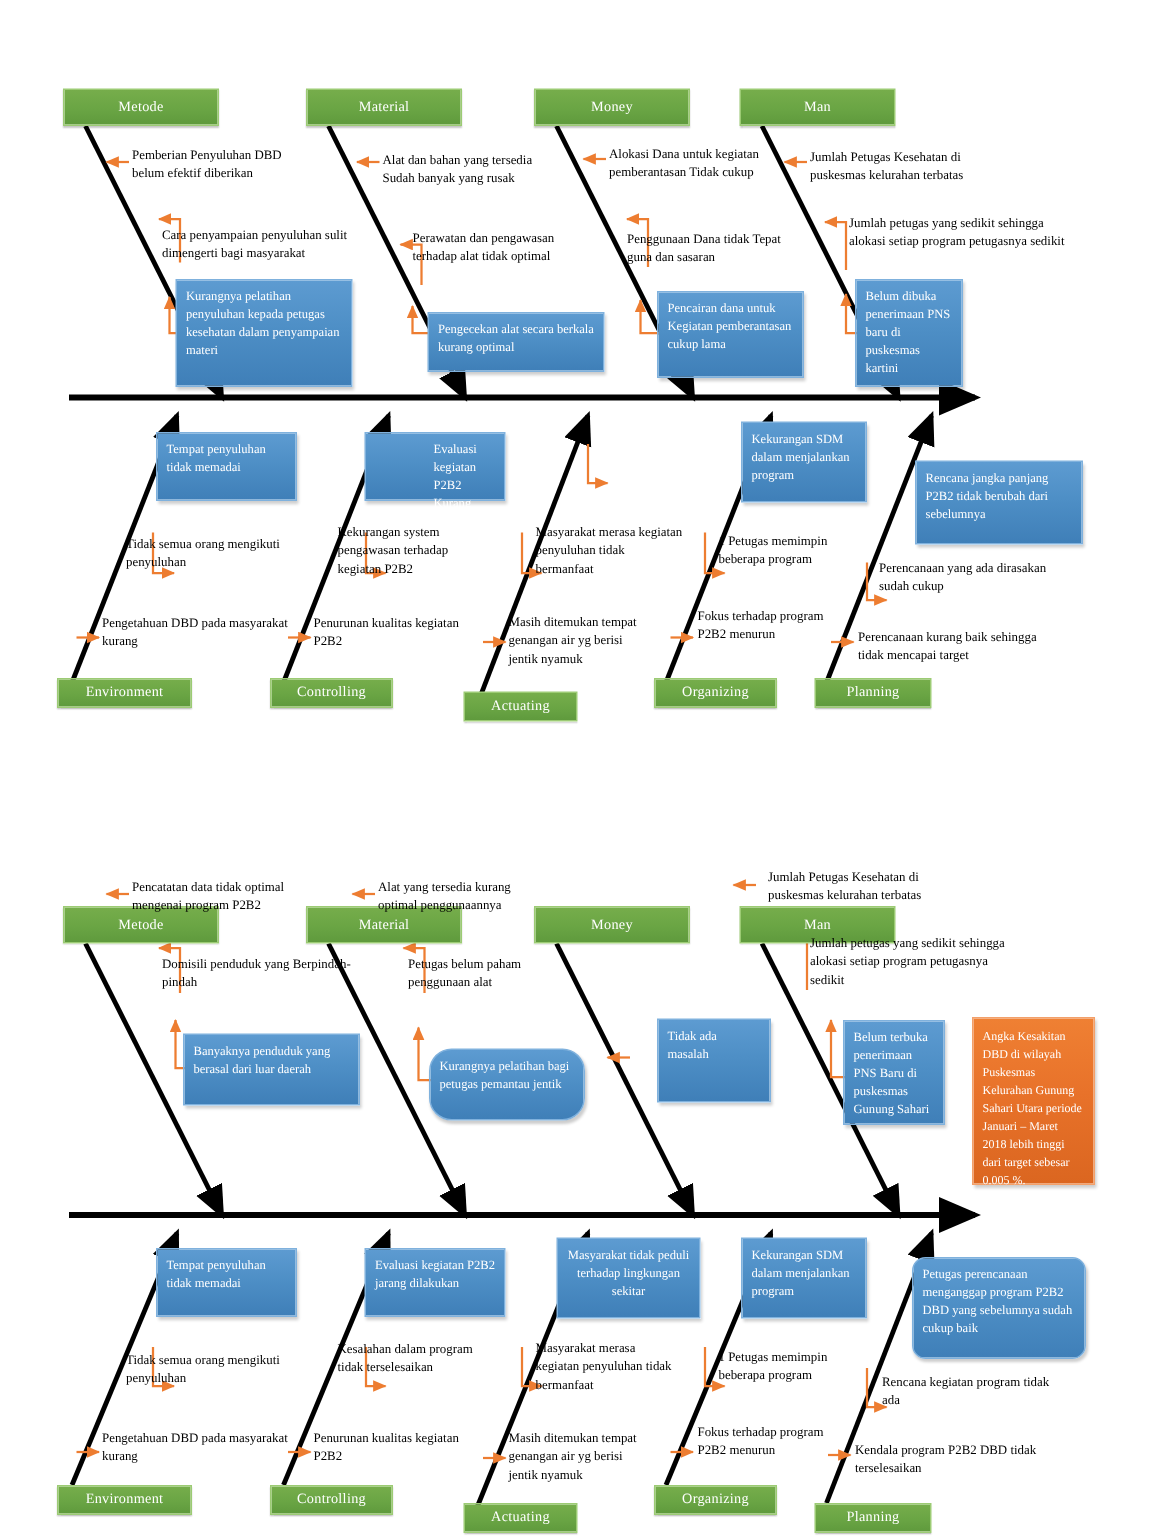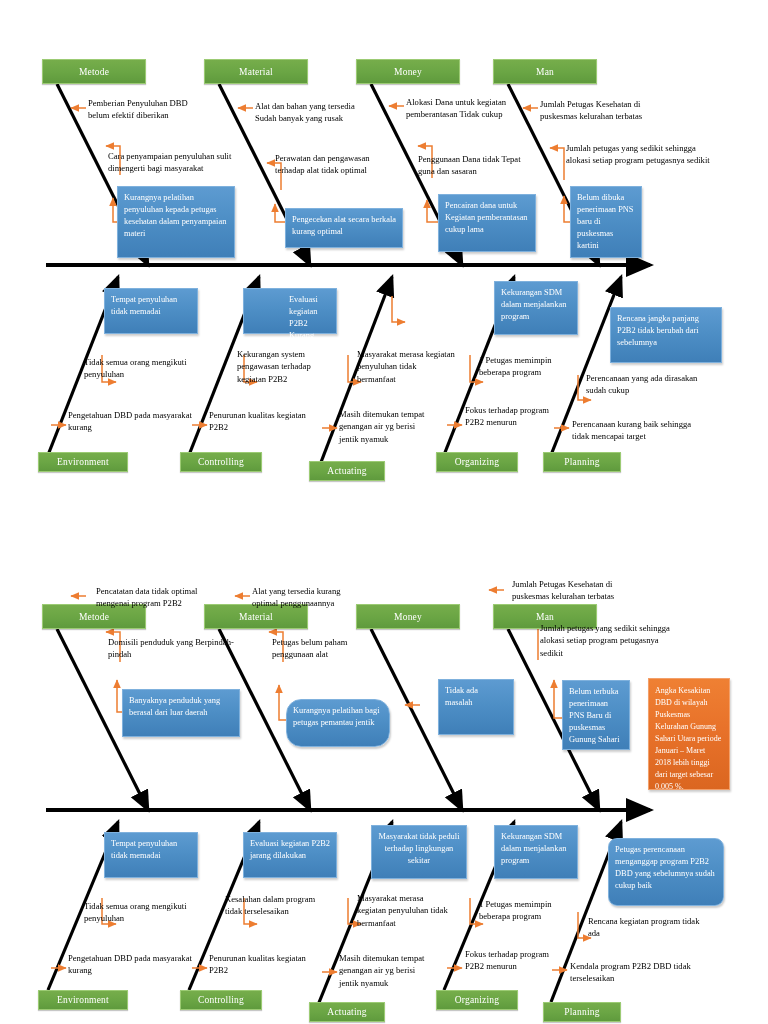--- a/index.html
+++ b/index.html
@@ -178,21 +178,21 @@
     <div class="cause-text" style="left:540px; top:98px;  width:130px;">Jumlah Petugas Kesehatan di puskesmas kelurahan terbatas</div>
     <div class="cause-text" style="left:566px; top:142px; width:150px;">Jumlah petugas yang sedikit sehingga alokasi setiap program petugasnya sedikit</div>
     <div class="blue-box" style="left:570px; top:186px; width:72px; height:72px;">Belum dibuka penerimaan PNS baru di puskesmas kartini</div>
 
 
     <div class="blue-box" style="left:104px; top:288px; width:94px; height:46px;">Tempat penyuluhan tidak memadai</div>
     <div class="cause-text" style="left:84px;  top:356px; width:110px;">Tidak semua orang mengikuti penyuluhan</div>
     <div class="cause-text" style="left:68px;  top:409px; width:128px;">Pengetahuan DBD pada masyarakat  kurang</div>
 
     <div class="blue-box" style="left:243px; top:288px; width:94px; height:46px;padding-left:45px;">Evaluasi kegiatan P2B2 Kurang terperinci</div>
-    <div class="cause-text" style="left:237px; top:348px; width:96px;">Kekurangan system pengawasan terhadap kegiatan P2B2</div>
+    <div class="cause-text" style="left:225px; top:348px; width:96px;">Kekurangan system pengawasan terhadap kegiatan P2B2</div>
     <div class="cause-text" style="left:209px; top:409px; width:104px;">Penurunan kualitas kegiatan P2B2</div>
 
     <div class="cause-text" style="left:357px; top:348px; width:98px;">Masyarakat merasa kegiatan penyuluhan tidak bermanfaat</div>
     <div class="cause-text" style="left:339px; top:408px; width:92px;">Masih ditemukan tempat genangan air yg berisi jentik nyamuk</div>
 
     <div class="blue-box" style="left:494px; top:281px; width:84px; height:54px;">Kekurangan SDM dalam menjalankan program</div>
     <div class="cause-text" style="left:479px; top:354px; width:100px;">1 Petugas memimpin beberapa program</div>
     <div class="cause-text" style="left:465px; top:404px; width:92px;">Fokus terhadap program P2B2 menurun</div>
 
     <div class="blue-box" style="left:610px; top:307px; width:112px; height:56px;">Rencana jangka panjang P2B2 tidak berubah dari sebelumnya</div>
@@ -282,21 +282,21 @@
     <div class="cat-chip" style="left:309px; top:462px; width:76px; height:20px;">
         <span>Actuating</span>
       </div>
     <div class="cat-chip" style="left:436px; top:450px; width:82px; height:20px;">
         <span>Organizing</span>
       </div>
     <div class="cat-chip" style="left:543px; top:462px; width:78px; height:20px;">
         <span>Planning</span>
       </div>
 
-    <div class="cause-text" style="left:88px;  top:45px;  width:114px;margin-left:8px;">Pencatatan data tidak optimal mengenai program P2B2</div>
+    <div class="cause-text" style="left:88px;  top:45px;  width:114px;">Pencatatan data tidak optimal mengenai program P2B2</div>
     <div class="cause-text" style="left:108px; top:96px;  width:140px;">Domisili penduduk yang Berpindah-pindah</div>
     <div class="blue-box" style="left:122px; top:149px; width:118px; height:48px;">Banyaknya penduduk yang berasal dari luar daerah</div>
 
     <div class="cause-text" style="left:252px; top:45px;  width:104px;">Alat yang tersedia kurang optimal penggunaannya</div>
     <div class="cause-text" style="left:272px; top:96px;  width:110px;">Petugas belum paham penggunaan alat</div>
     <div class="blue-box" style="left:286px; top:159px; width:104px; height:48px;border-radius:15px;">Kurangnya pelatihan bagi petugas pemantau jentik</div>
 
     <div class="blue-box" style="left:438px; top:139px; width:76px; height:56px;">Tidak ada masalah</div>
 
     <div class="cause-text" style="left:512px; top:38px;  width:130px;">Jumlah Petugas Kesehatan di puskesmas kelurahan terbatas</div>

